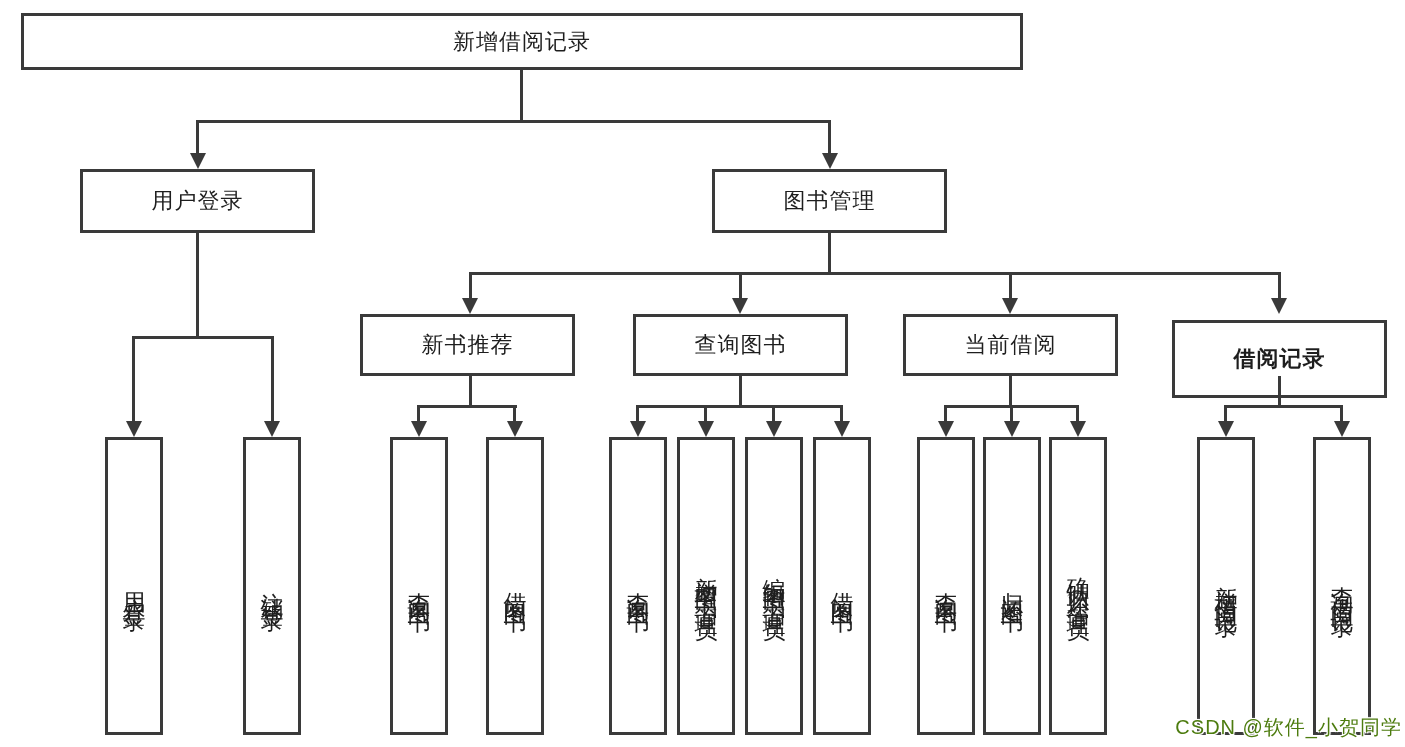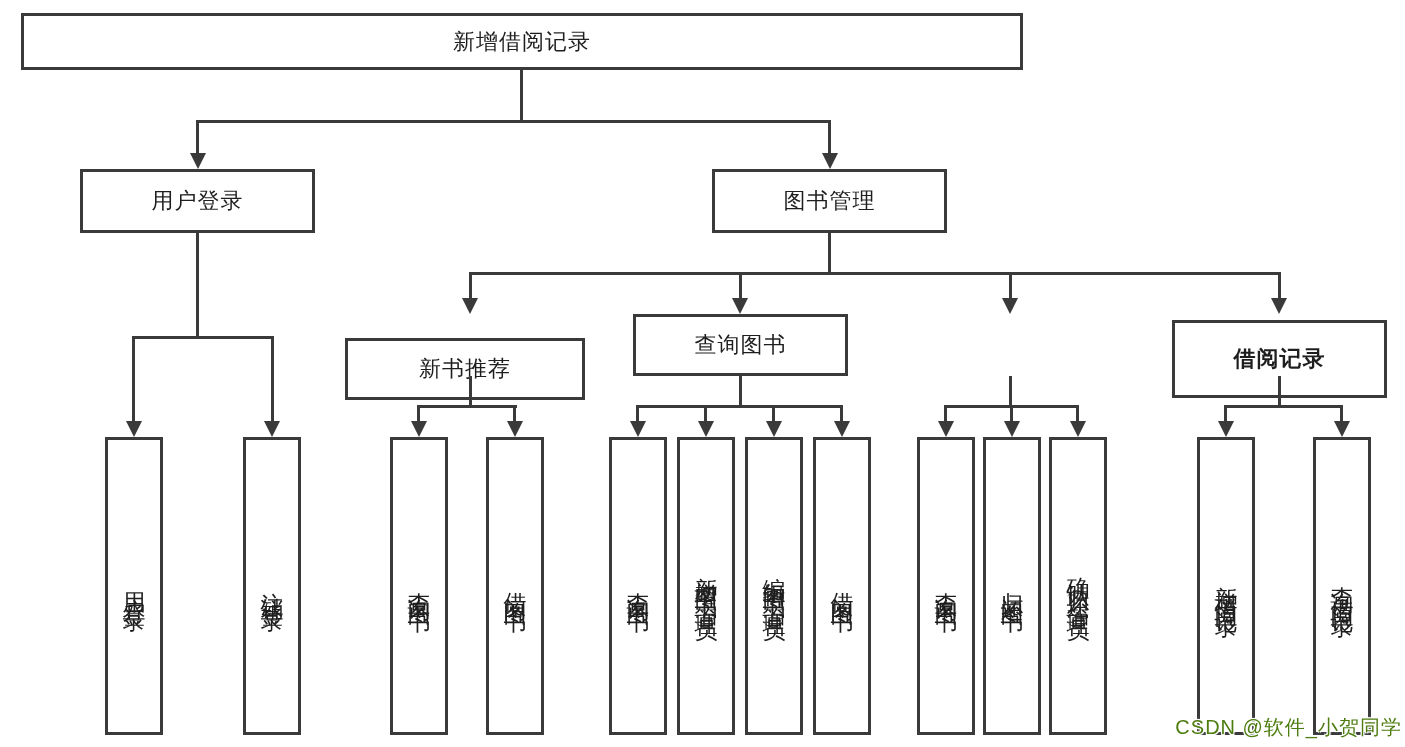--- a/index.html
+++ b/index.html
@@ -79,22 +79,23 @@
   <div class="hline" style="left:469px;top:272px;width:812px;"></div>
   <div class="vline" style="left:469px;top:272px;height:27px;"></div>
   <div class="arrow" style="left:462px;top:298px;"></div>
   <div class="vline" style="left:739px;top:272px;height:27px;"></div>
   <div class="arrow" style="left:732px;top:298px;"></div>
   <div class="vline" style="left:1009px;top:272px;height:27px;"></div>
   <div class="arrow" style="left:1002px;top:298px;"></div>
   <div class="vline" style="left:1278px;top:272px;height:27px;"></div>
   <div class="arrow" style="left:1271px;top:298px;"></div>
 
-  <div class="box hbox" style="left:345px;top:314px;width:240px;height:62px;margin-top:24px;">新书推荐</div>
+  <div class="box hbox" style="left:360px;top:314px;width:215px;height:62px;">新书推荐</div>
   <div class="box hbox" style="left:633px;top:314px;width:215px;height:62px;">查询图书</div>
+  <div class="box hbox" style="left:903px;top:314px;width:215px;height:62px;">当前借阅</div>
   <div class="box hbox" style="left:1172px;top:320px;width:215px;height:78px;font-weight:bold;">借阅记录</div>
 
   <div class="vline" style="left:469px;top:376px;height:29px;"></div>
   <div class="hline" style="left:417px;top:405px;width:100px;"></div>
   <div class="vline" style="left:417px;top:405px;height:17px;"></div>
   <div class="arrow" style="left:411px;top:421px;"></div>
   <div class="vline" style="left:513px;top:405px;height:17px;"></div>
   <div class="arrow" style="left:507px;top:421px;"></div>
 
   <div class="vline" style="left:739px;top:376px;height:29px;"></div>

